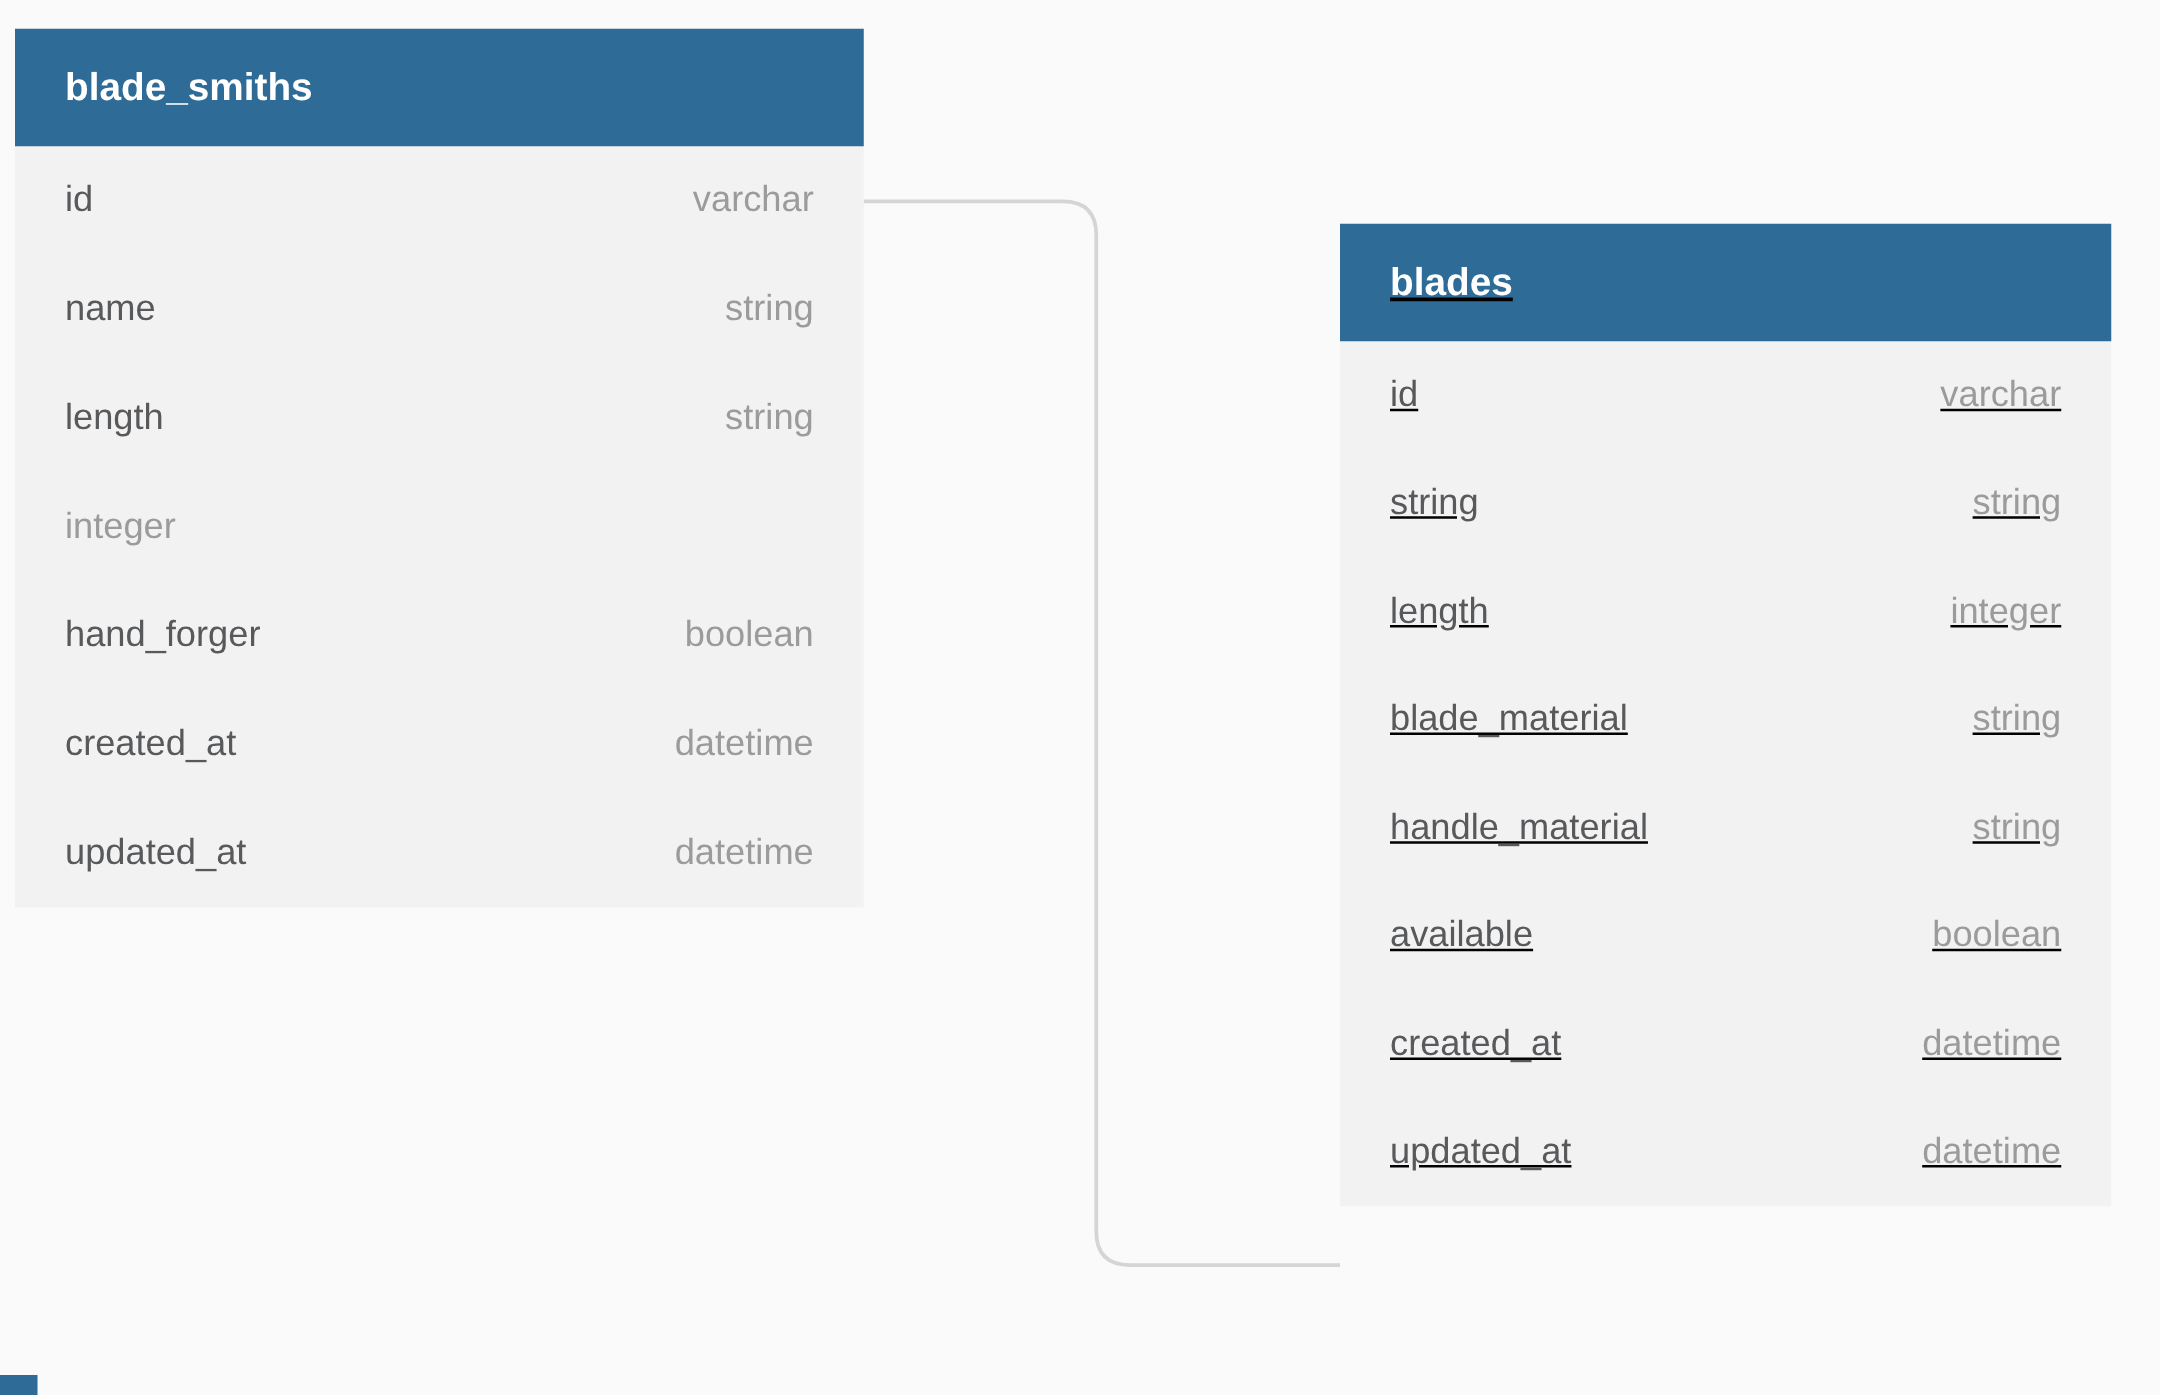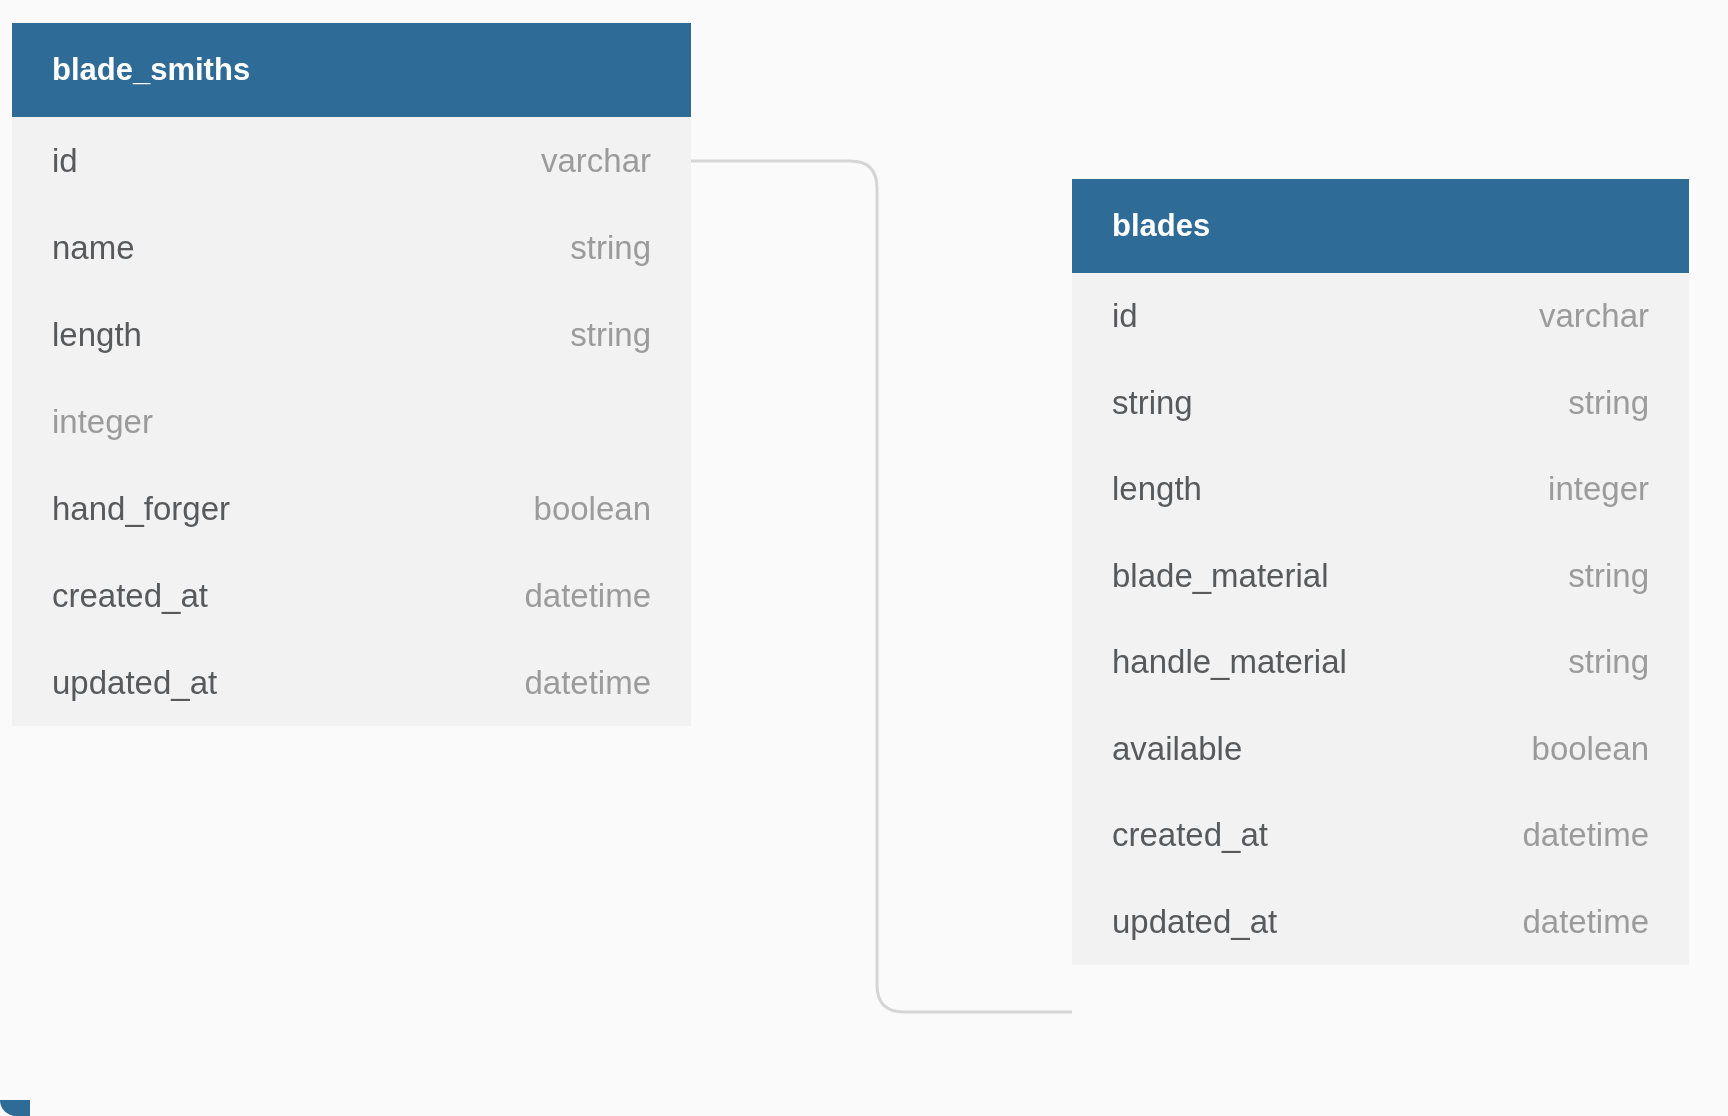--- a/index.html
+++ b/index.html
@@ -15,21 +15,20 @@
   body{
     background:var(--page-bg);
     font-family:"Liberation Sans","DejaVu Sans",sans-serif;
   }
   .canvas{
     position:relative;
     width:1728px;
     height:1116px;
     background:var(--page-bg);
     overflow:hidden;
-    border-radius:16px;
   }
   .relationship-svg{
     position:absolute;
     left:0;top:0;
     width:1728px;height:1116px;
     pointer-events:none;
   }
   .db-table{
     position:absolute;
     background:var(--row-bg);
@@ -45,27 +44,27 @@
     padding:0 40px;
     box-sizing:border-box;
   }
   .db-table__row{
     height:87px;
     display:flex;
     align-items:center;
     justify-content:space-between;
     padding:0 40px;
     box-sizing:border-box;
-    font-size:33px;
+    font-size:29px;
   }
   .db-table__row--compact{height:86.5px;}
   .field-name{color:var(--field-color);}
   .field-type{color:var(--type-color);}
   .table-blade-smiths{left:12px;top:23px;width:679px;}
-  .table-blades{left:1072px;top:179px;width:617px;}
+  .table-blades{left:1072px;top:179px;width:617px;text-decoration:underline;}
   .corner-chip{
     position:absolute;
     left:0;bottom:0;
     width:30px;height:16px;
     background:var(--header-bg);
   }
 </style>
 </head>
 <body>
 

